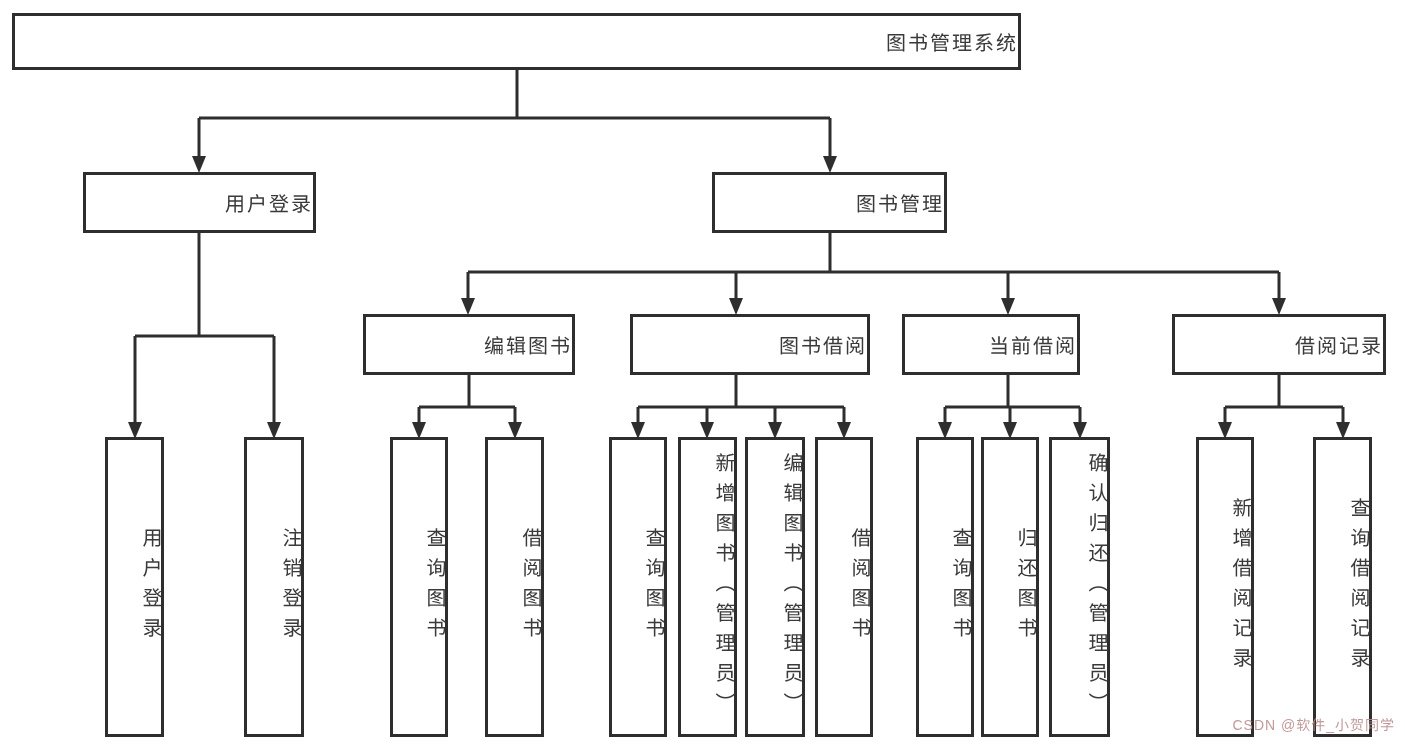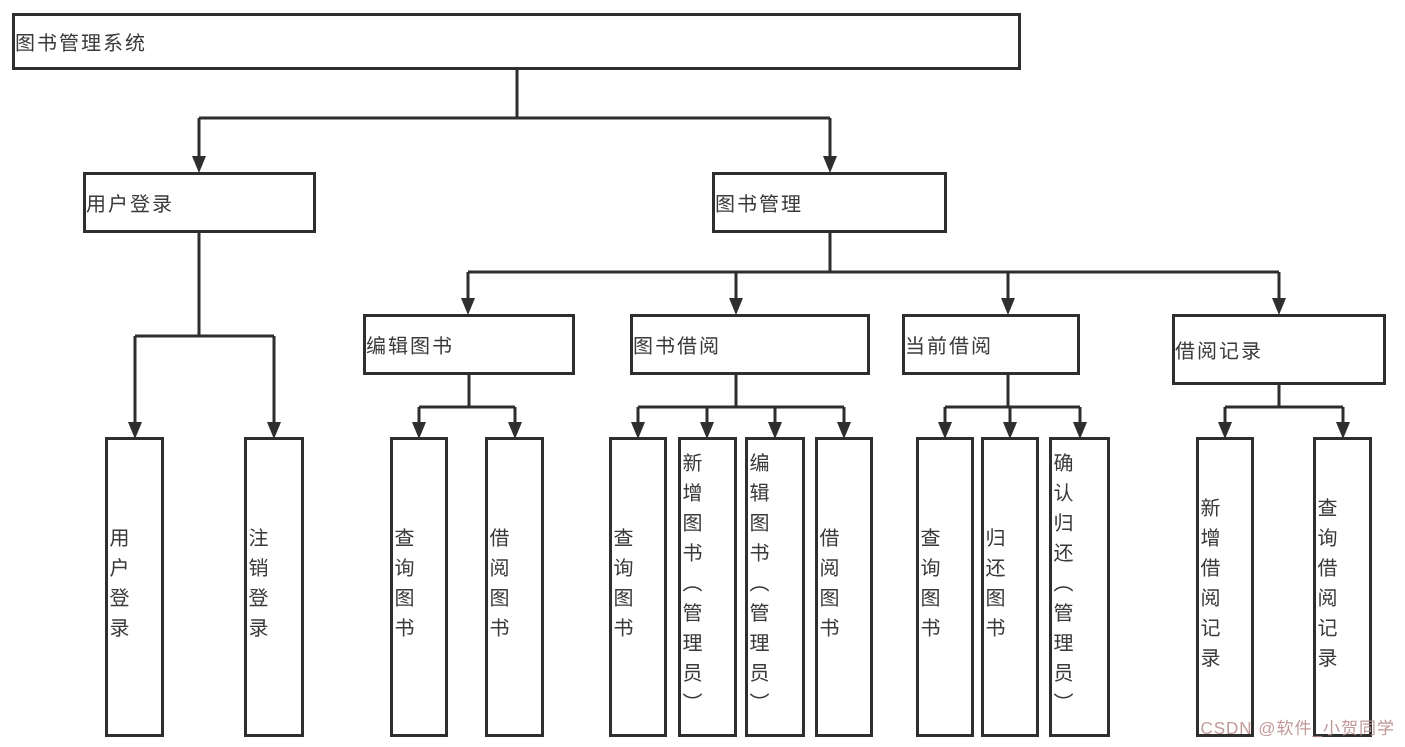--- a/index.html
+++ b/index.html
@@ -4,30 +4,30 @@
 <style>
   html,body { margin:0; padding:0; background:#ffffff; }
   #stage {
     position:relative; width:1405px; height:747px; background:#ffffff;
     font-family:"Liberation Sans","DejaVu Sans",sans-serif; overflow:hidden;
   }
   #wires { position:absolute; left:0; top:0; z-index:0; }
   .box {
     position:absolute; z-index:1; box-sizing:border-box;
     border:3px solid #2e2e2e; background:#ffffff;
-    display:flex; align-items:center; justify-content:flex-start;
+    display:flex; align-items:center; justify-content:flex-end;
     color:#3a3a3a; font-size:20px; letter-spacing:2px;
   }
   .vbox span {
     writing-mode:vertical-rl; text-orientation:mixed;
     letter-spacing:10px; line-height:1; white-space:nowrap;
   }
   #watermark {
     position:absolute; z-index:3; right:10px; top:714px;
-    font-size:17px; color:#bb8f8f; letter-spacing:1px; opacity:0.9;
+    font-size:14px; color:#bb8f8f; letter-spacing:1px; opacity:0.9;
     white-space:nowrap;
   }
   .stroke { stroke:#2e2e2e; stroke-width:3; fill:none; }
   .head { fill:#2e2e2e; stroke:none; }
 </style>
 </head>
 <body>
 
 <div id="stage">
 
@@ -87,21 +87,21 @@
 
   <div class="box" style="left:363px;top:314px;width:212px;height:61px">
     <span>编辑图书</span>
   </div>
   <div class="box" style="left:630px;top:314px;width:240px;height:61px">
     <span>图书借阅</span>
   </div>
   <div class="box" style="left:902px;top:314px;width:178px;height:61px">
     <span>当前借阅</span>
   </div>
-  <div class="box" style="left:1172px;top:314px;width:214px;height:71px">
+  <div class="box" style="left:1172px;top:314px;width:214px;height:61px">
     <span>借阅记录</span>
   </div>
 
   <div class="box vbox" style="left:105px;top:437px;width:59px;height:300px">
     <span>用户登录</span>
   </div>
   <div class="box vbox" style="left:244px;top:437px;width:60px;height:300px">
     <span>注销登录</span>
   </div>
 

